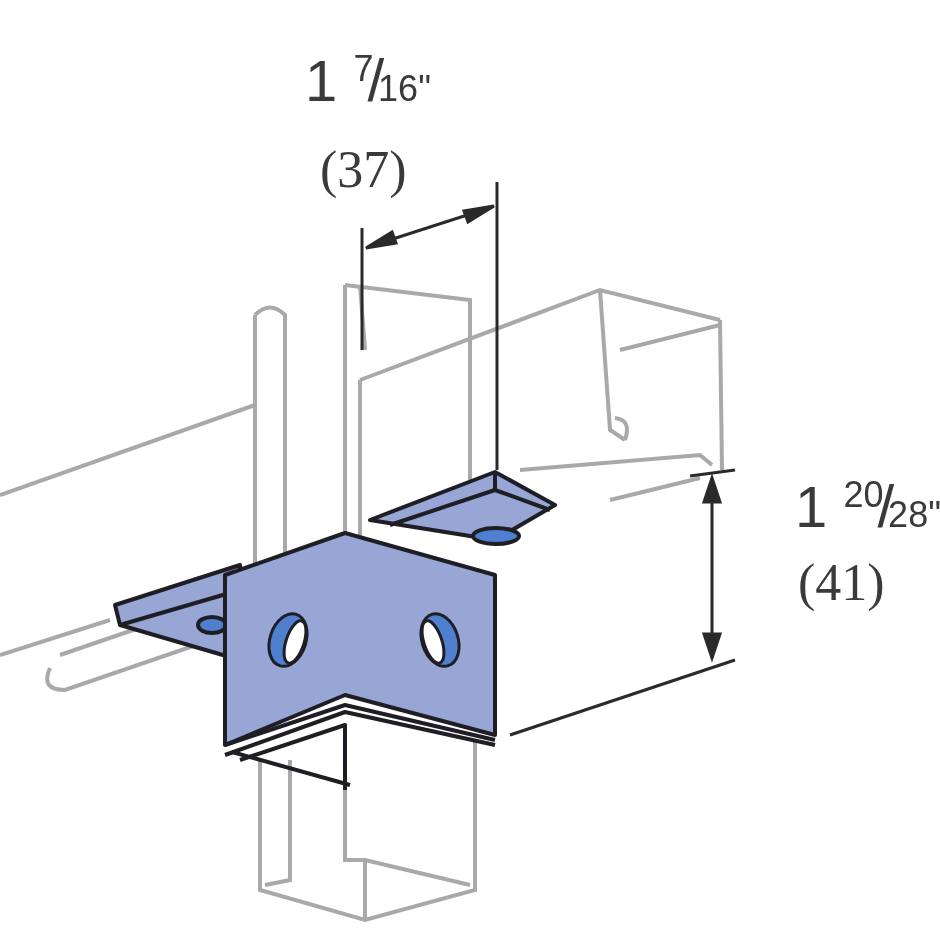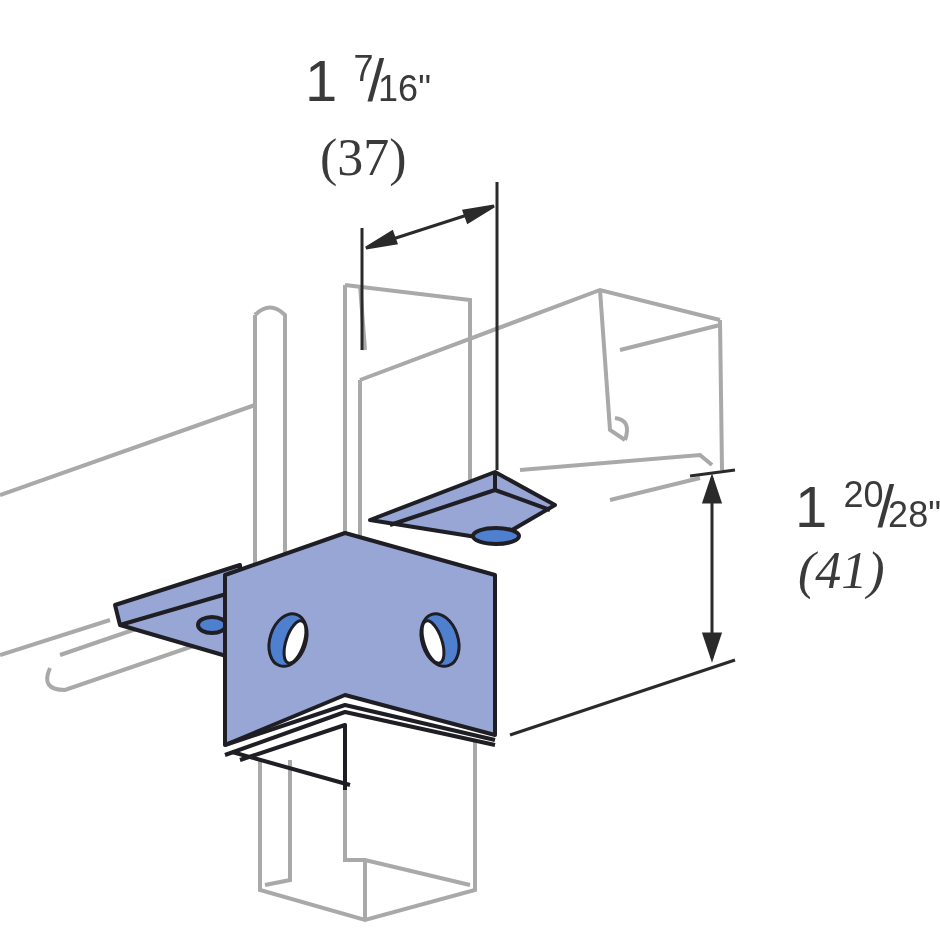--- a/index.html
+++ b/index.html
@@ -5,21 +5,21 @@
     html, body { margin: 0; padding: 0; background: #ffffff; }
     body { width: 940px; height: 940px; overflow: hidden; position: relative; }
     #diagram { position: absolute; left: 0; top: 0; width: 940px; height: 940px; }
     .lbl { position: absolute; color: #3a3a3a; white-space: nowrap; }
     .sans { font-family: "Liberation Sans", sans-serif; }
     .serif { font-family: "Liberation Serif", serif; }
     .big { font-size: 58px; line-height: 58px; }
     .sup { font-size: 36px; position: relative; top: -20px; }
     .slash { font-size: 60px; font-weight: 300; margin: 0 -6px; }
     .sub { font-size: 36px; text-align: right; }
-    .mm { font-size: 52px; line-height: 52px; }
+    .mm { font-size: 52px; line-height: 52px; margin-top: 12px; }
   </style>
 </head>
 <body>
 
 <svg id="diagram" viewBox="0 0 940 940" xmlns="http://www.w3.org/2000/svg">
 
   <g fill="none" stroke="#a9a9a9" stroke-width="4">
     <path d="M0 495 L255 405"></path>
     <path d="M255 405 L255 315"></path>
     <path d="M360 380 L600 290 L720 320"></path>
@@ -98,13 +98,13 @@
 <div class="lbl sans big" style="left:305px; top:52px;">
   <span>1</span>
   <span class="sup">7</span><span class="slash">/</span><span class="sub">16</span><span class="sub">"</span>
 </div>
 <div class="lbl serif mm" style="left:320px; top:132px;">(37)</div>
 
 <div class="lbl sans big" style="left:795px; top:478px;">
   <span>1</span>
   <span class="sup">20</span><span class="slash">/</span><span class="sub">28</span><span class="sub">"</span>
 </div>
-<div class="lbl serif mm" style="left:798px; top:545px;font-style:italic;">(41)</div>
+<div class="lbl serif mm" style="left:798px; top:545px;">(41)</div>
 
 </body></html>

